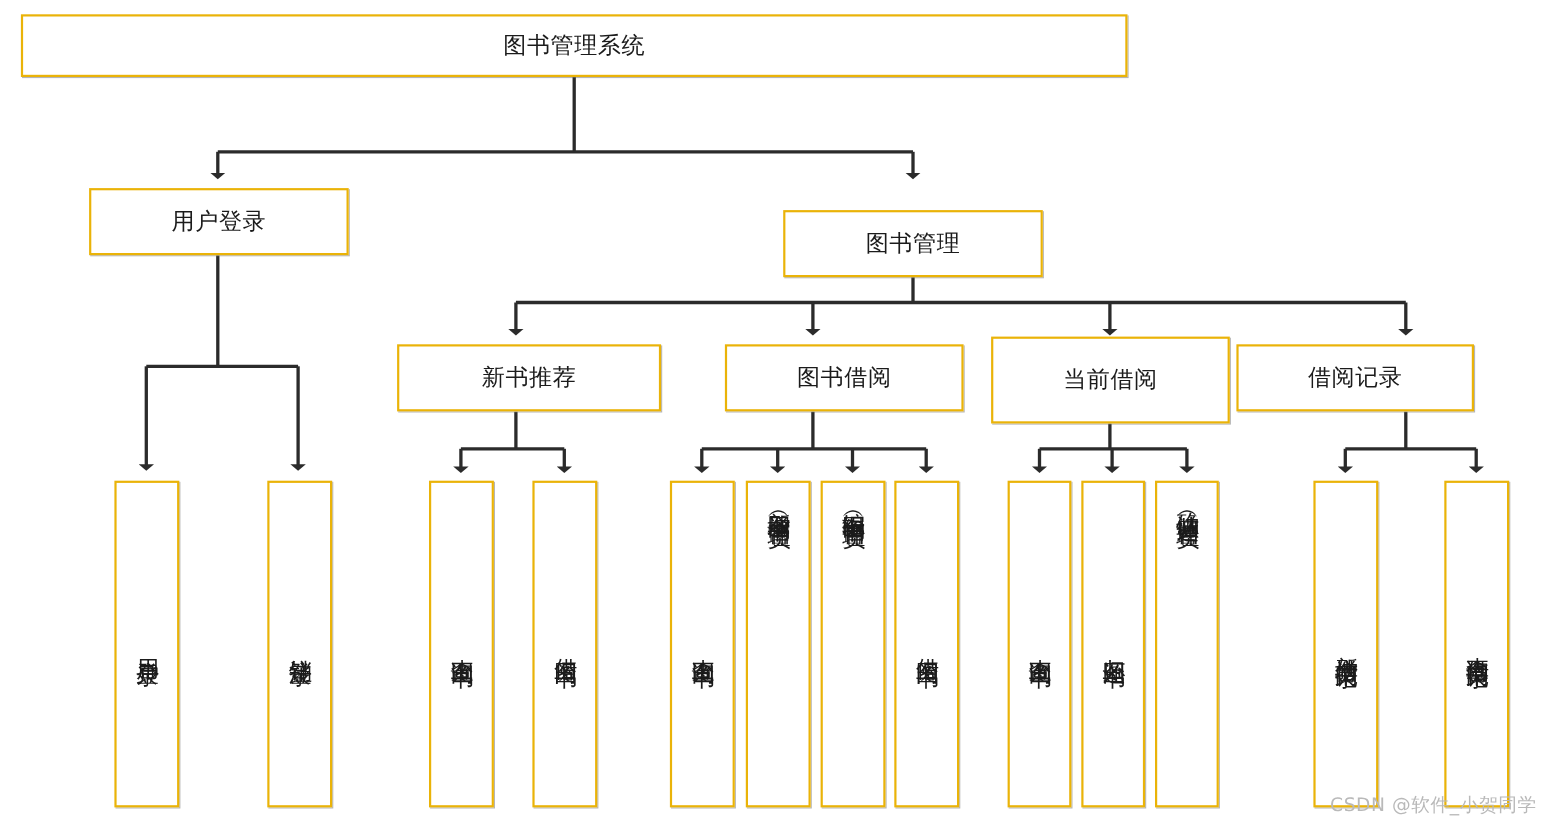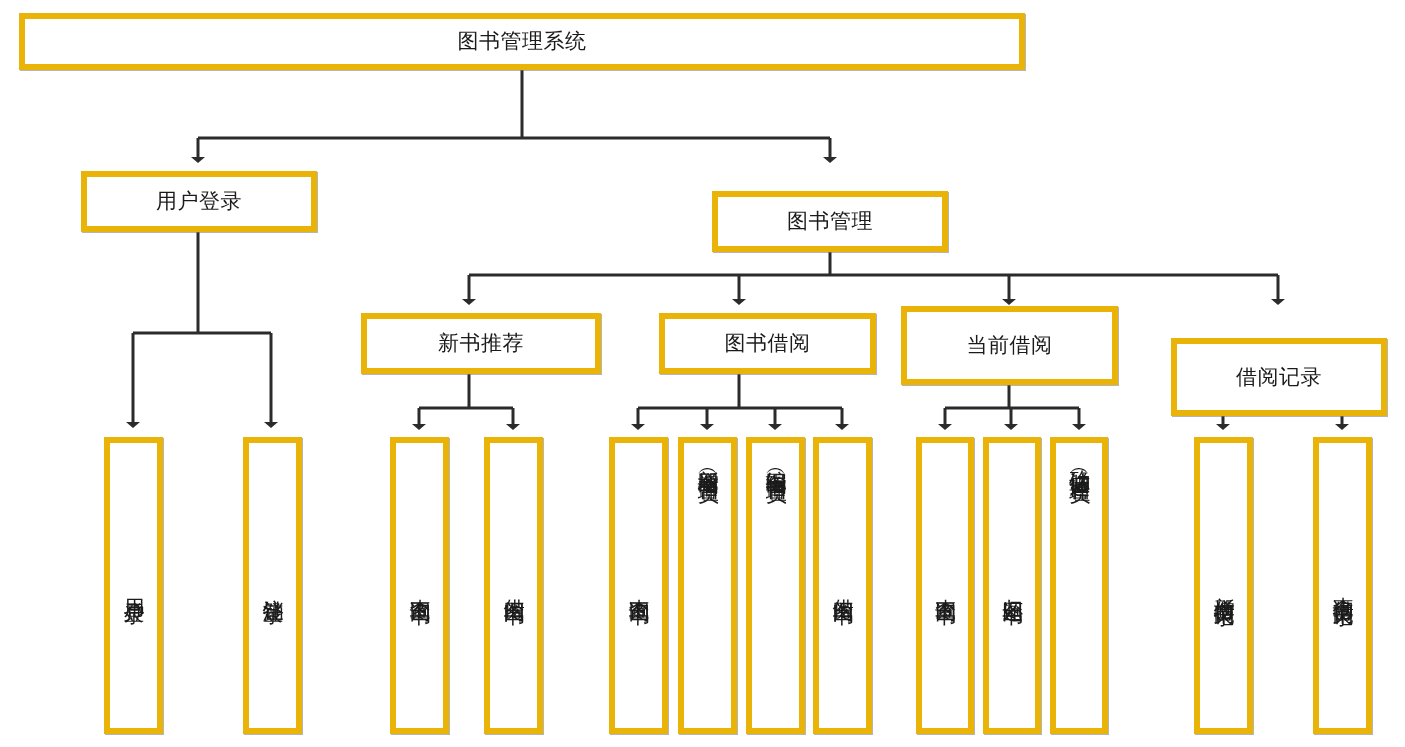--- a/index.html
+++ b/index.html
@@ -23,21 +23,21 @@
     left: 0;
     top: 0;
     width: 1405px;
     height: 747px;
     pointer-events: none;
   }
   .node {
     position: absolute;
     box-sizing: border-box;
     background: #ffffff;
-    border: 6px solid #eab308;
+    border: 2px solid #eab308;
     box-shadow: 1px 1px 0 rgba(120,120,120,0.55);
     display: flex;
     align-items: center;
     justify-content: center;
     color: #1b1b1b;
     z-index: 2;
   }
   .node .lbl {
     display: block;
     text-align: center;
@@ -145,21 +145,21 @@
 
   <div class="node horiz" style="left:361px; top:313px; width:240px; height:61px;">
     <span class="lbl">新书推荐</span>
   </div>
   <div class="node horiz" style="left:659px; top:313px; width:217px; height:61px;">
     <span class="lbl">图书借阅</span>
   </div>
   <div class="node horiz" style="left:901px; top:306px; width:217px; height:79px;">
     <span class="lbl">当前借阅</span>
   </div>
-  <div class="node horiz" style="left:1171px; top:313px; width:216px; height:78px;margin-top:25px;">
+  <div class="node horiz" style="left:1124px; top:313px; width:216px; height:61px;">
     <span class="lbl">借阅记录</span>
   </div>
 
   <div class="node vert center" style="left:104px; top:437px; width:59px; height:297px;">
     <span class="lbl">用户登录</span>
   </div>
   <div class="node vert center" style="left:243px; top:437px; width:59px; height:297px;">
     <span class="lbl">注销登录</span>
   </div>
 
@@ -193,14 +193,15 @@
     <span class="lbl">确认归还（管理员）</span>
   </div>
 
   <div class="node vert center" style="left:1194px; top:437px; width:59px; height:297px;">
     <span class="lbl">新增借阅记录</span>
   </div>
   <div class="node vert center" style="left:1313px; top:437px; width:59px; height:297px;">
     <span class="lbl">查询借阅记录</span>
   </div>
 
+  <div id="watermark">CSDN @软件_小贺同学</div>
 
 </div>
 
 </body></html>

